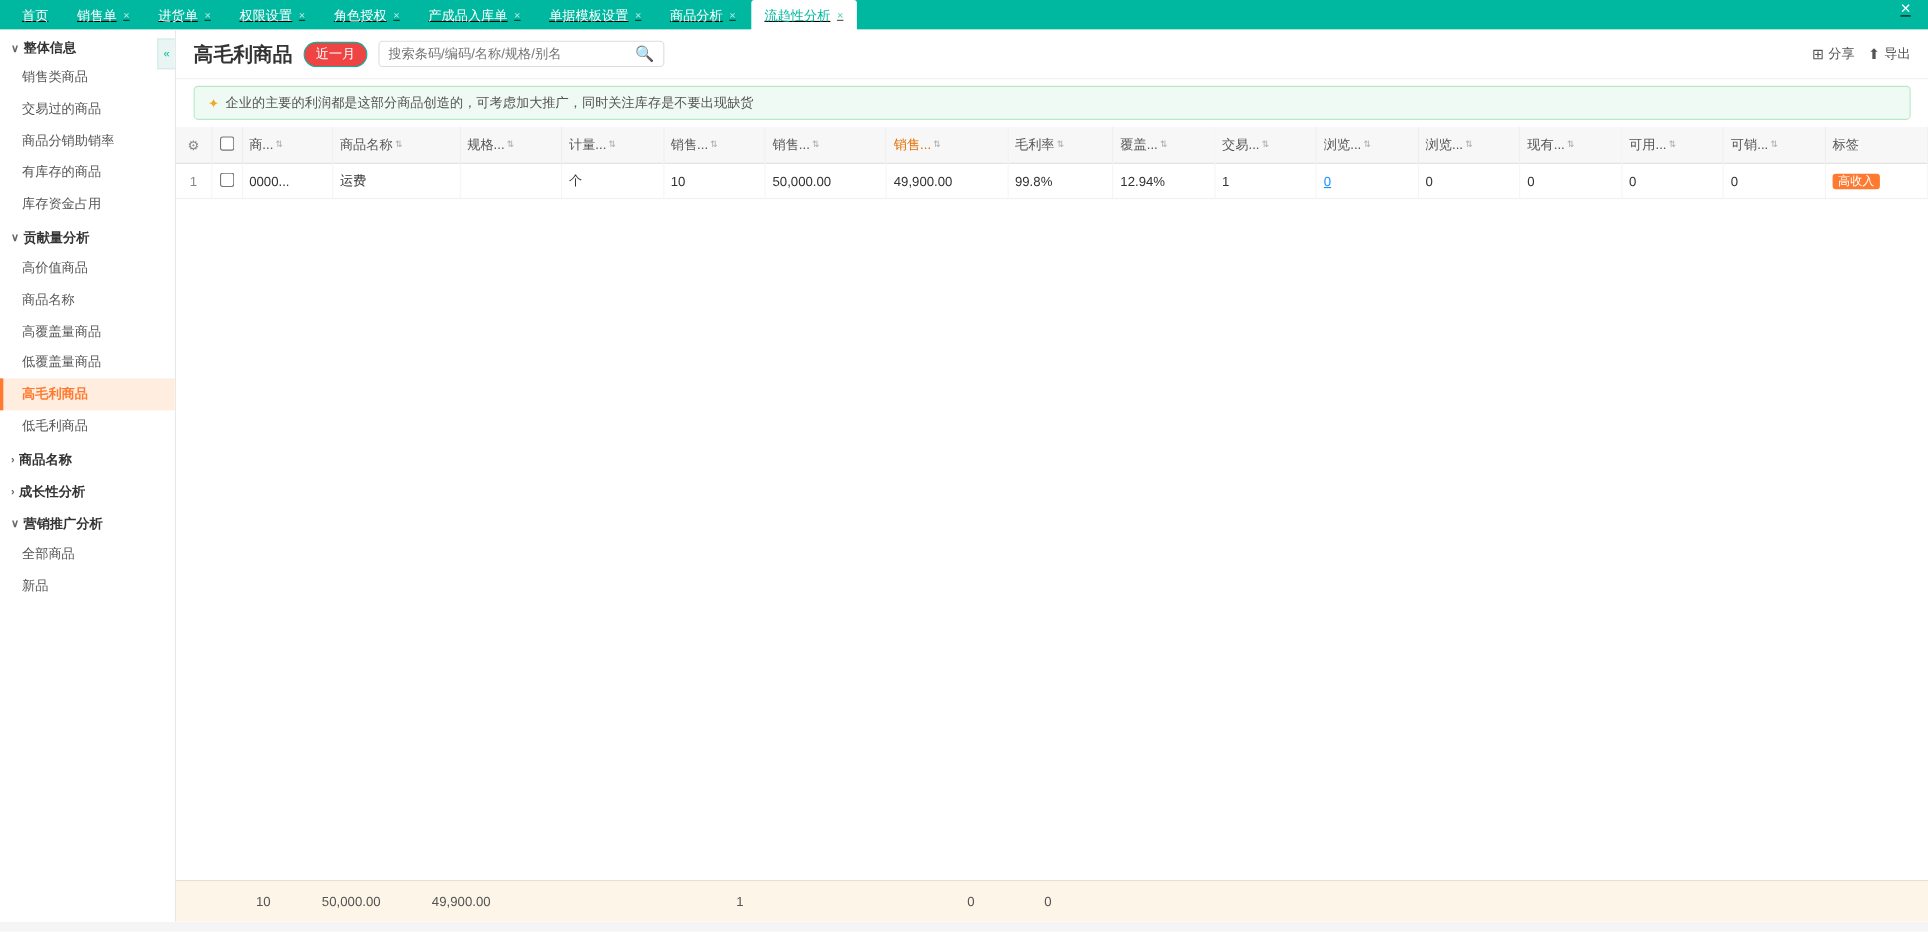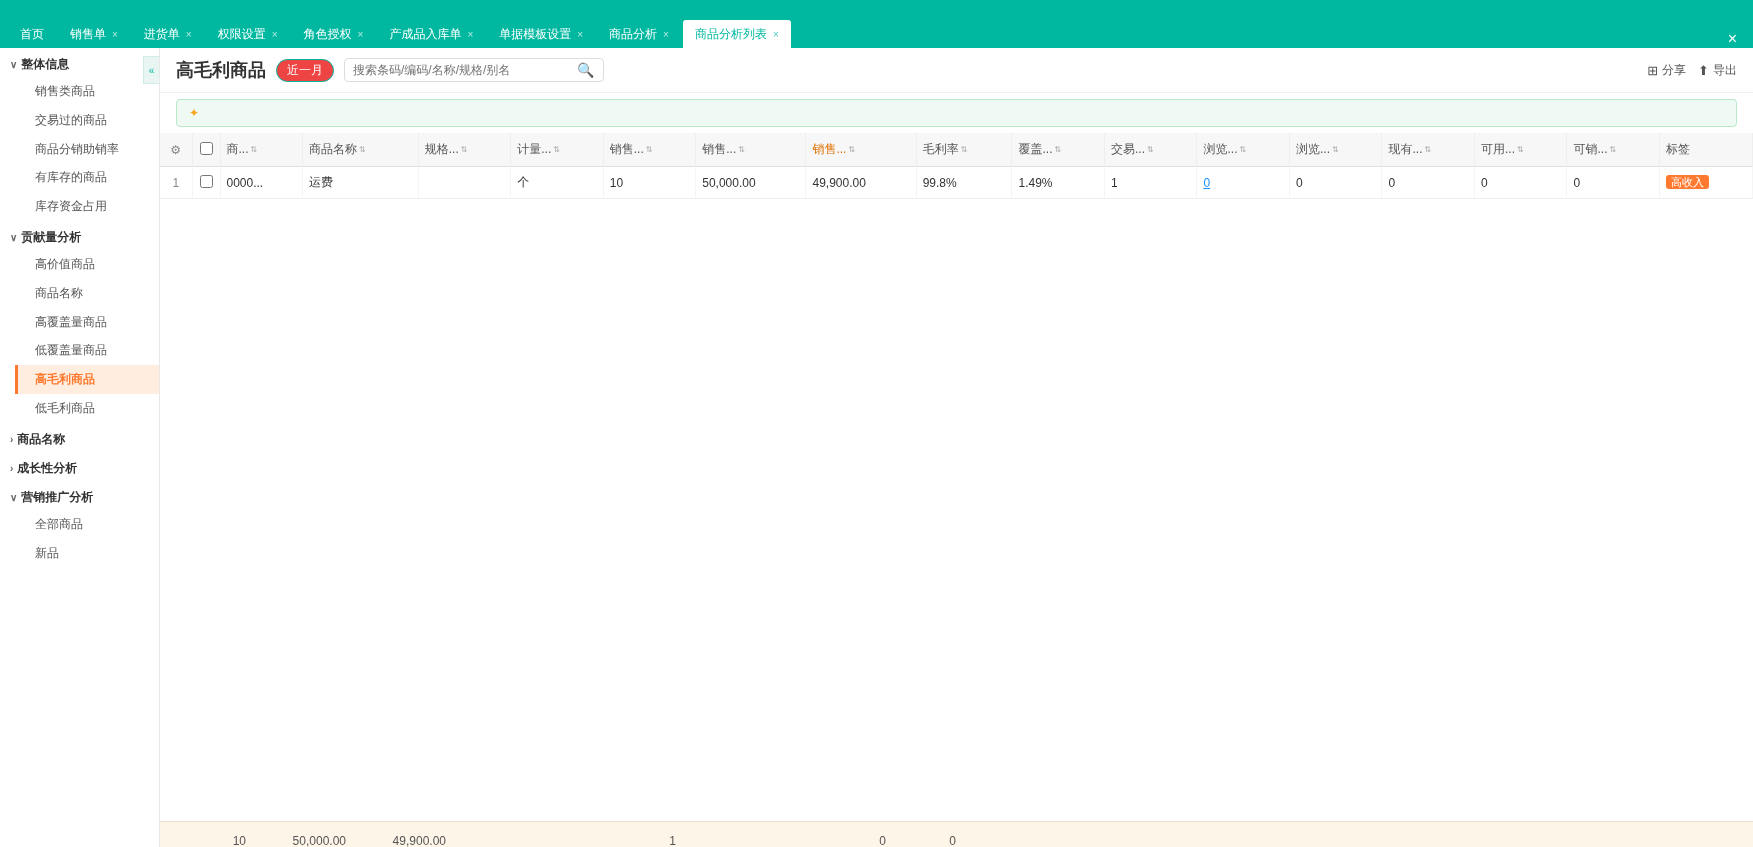--- a/index.html
+++ b/index.html
@@ -1,25 +1,26 @@
 <!DOCTYPE html>
 <html><head>
   <meta charset="utf-8">
   <style>
     * { box-sizing: border-box; margin: 0; padding: 0; font-family: 'Microsoft YaHei', Arial, sans-serif; font-size: 12px; }
     body { background: #f5f5f5; overflow: hidden; }
 
     
     .top-nav {
       display: flex;
-      align-items: flex-end;
+      align-items: flex-start;
       background: #00b8a0;
-      height: 48px;
+      height: 27px;
       padding: 0 8px;
       gap: 2px;
+      text-decoration: underline;
     }
     .nav-item {
       display: flex;
       align-items: center;
       height: 28px;
       padding: 0 12px;
       color: #fff;
       cursor: pointer;
       border-radius: 3px;
       white-space: nowrap;
@@ -73,21 +74,20 @@
       cursor: pointer;
       gap: 4px;
     }
     .sidebar-group-label .arrow { font-size: 10px; color: #666; }
     .sidebar-item {
       padding: 6px 10px 6px 20px;
       color: #555;
       cursor: pointer;
       font-size: 12px;
       line-height: 1.4;
-      margin-left: 15px;
     }
     .sidebar-item.active { background: #ffeee0; color: #ff7a30; font-weight: bold; border-left: 3px solid #ff7a30; padding-left: 17px; }
 
     
     .content {
       flex: 1;
       display: flex;
       flex-direction: column;
       overflow: hidden;
       background: #fff;
@@ -256,21 +256,21 @@
   </div>
   <div class="nav-item">
     <span>单据模板设置</span>
     <span class="close-x">×</span>
   </div>
   <div class="nav-item">
     <span>商品分析</span>
     <span class="close-x">×</span>
   </div>
   <div class="nav-item active">
-    <span>商品分析列表</span>
+    <span>流趋性分析</span>
     <span class="close-x">×</span>
   </div>
   <div class="nav-spacer"></div>
   <div class="nav-close">×</div>
 </div>
 
 <div class="main-layout" style="position:relative;">
 
   <div class="sidebar">
     <div class="sidebar-collapse">«</div>
@@ -330,20 +330,21 @@
         </div>
         <div class="action-btn">
           <span style="font-size:13px;">⬆</span>
           <span>导出</span>
         </div>
       </div>
     </div>
 
     <div class="alert-banner">
       <span class="alert-icon">✦</span>
+      <span>企业的主要的利润都是这部分商品创造的，可考虑加大推广，同时关注库存是不要出现缺货</span>
     </div>
 
     <div class="table-wrapper">
       <table>
         <thead>
           <tr>
             <th style="width:32px; text-align:center;">
               <span class="gear-icon">⚙</span>
             </th>
             <th style="width:28px; text-align:center;">
@@ -451,21 +452,21 @@
             <td class="col-num">1</td>
             <td style="text-align:center;"><input type="checkbox" style=""></td>
             <td>0000...</td>
             <td>运费</td>
             <td></td>
             <td>个</td>
             <td>10</td>
             <td>50,000.00</td>
             <td>49,900.00</td>
             <td>99.8%</td>
-            <td>1.49%</td>
+            <td>12.94%</td>
             <td>1</td>
             <td class="link-blue">0</td>
             <td>0</td>
             <td>0</td>
             <td>0</td>
             <td>0</td>
             <td><span class="tag-orange">高收入</span></td>
           </tr>
         </tbody>
       </table>

